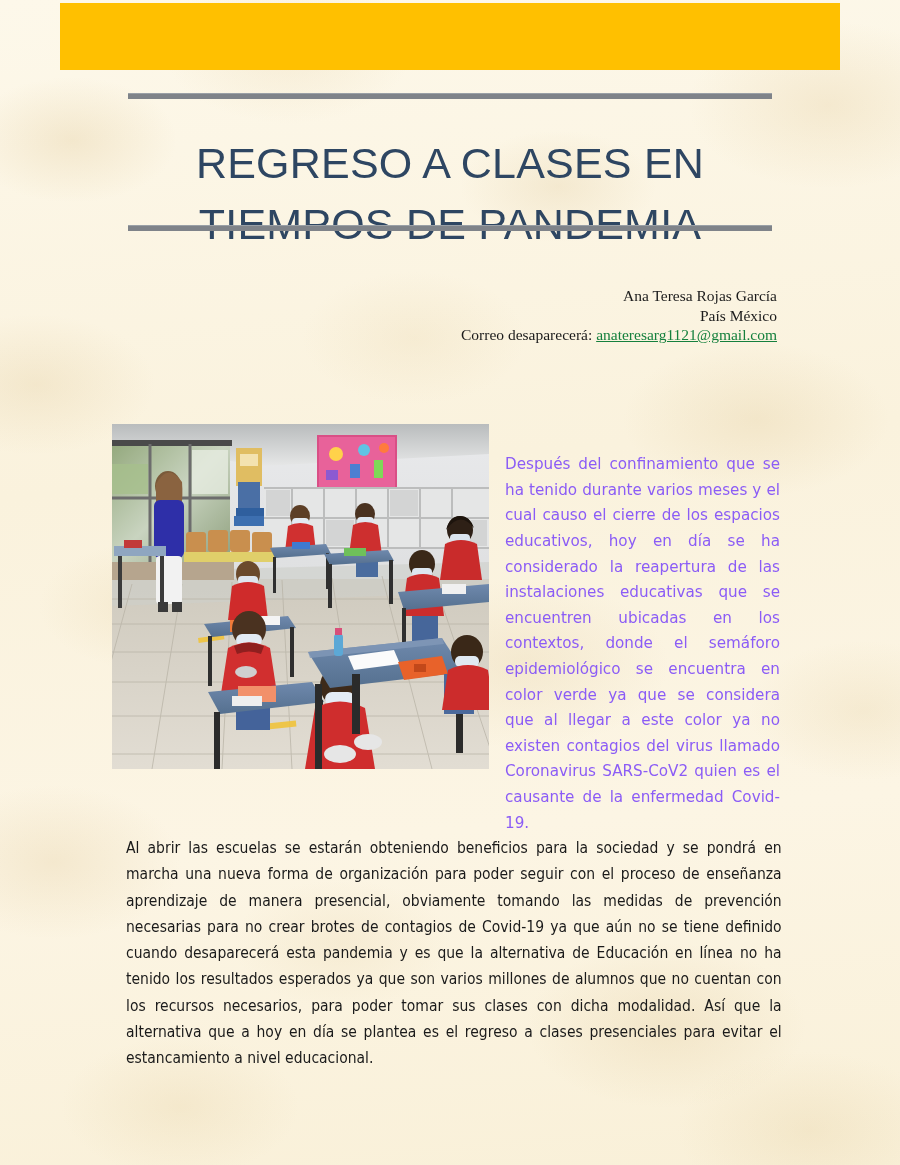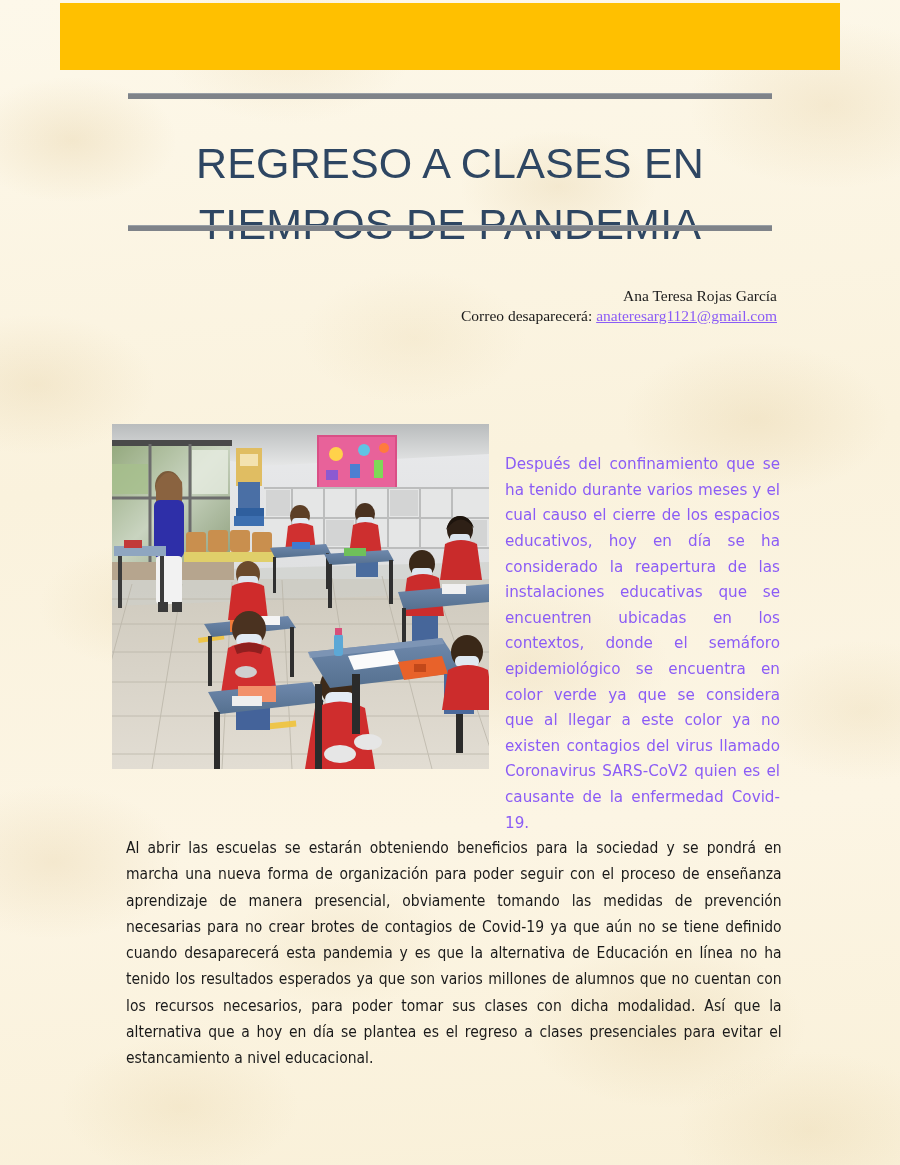--- a/index.html
+++ b/index.html
@@ -84,21 +84,21 @@
     width: 660px;
     text-align: right;
     font-family: "Liberation Serif", "DejaVu Serif", serif;
     font-size: 15.5px;
     line-height: 19.6px;
     color: #1b1b1b;
     margin-top: 20px;
   }
   #author-block .line { display: block; white-space: nowrap; }
   #author-block .email-link {
-    color: #8b5cf6;
+    color: #15803d;
   }
 
   
   #photo {
     position: absolute;
     left: 112px;
     top: 424px;
     width: 377px;
     height: 345px;
     overflow: hidden;
@@ -147,20 +147,21 @@
 
 <div id="title-rule-top"></div>
 
 <h1 id="doc-title">REGRESO A CLASES EN
 TIEMPOS DE PANDEMIA</h1>
 
 <div id="title-rule-bottom"></div>
 
 <div id="author-block">
   <span class="line">Ana Teresa Rojas García</span>
+  <span class="line">País México</span>
   <span class="line"><span>Correo desaparecerá:</span> <a class="email-link" href="#">anateresarg1121@gmail.com</a></span>
 </div>
 
 <div id="photo">
   <svg viewBox="0 0 377 345" preserveAspectRatio="xMidYMid slice">
     <defs>
       <linearGradient id="wallg" x1="0" y1="0" x2="0" y2="1">
         <stop offset="0" stop-color="#e9eaec"></stop>
         <stop offset="1" stop-color="#d2d3d3"></stop>
       </linearGradient>

